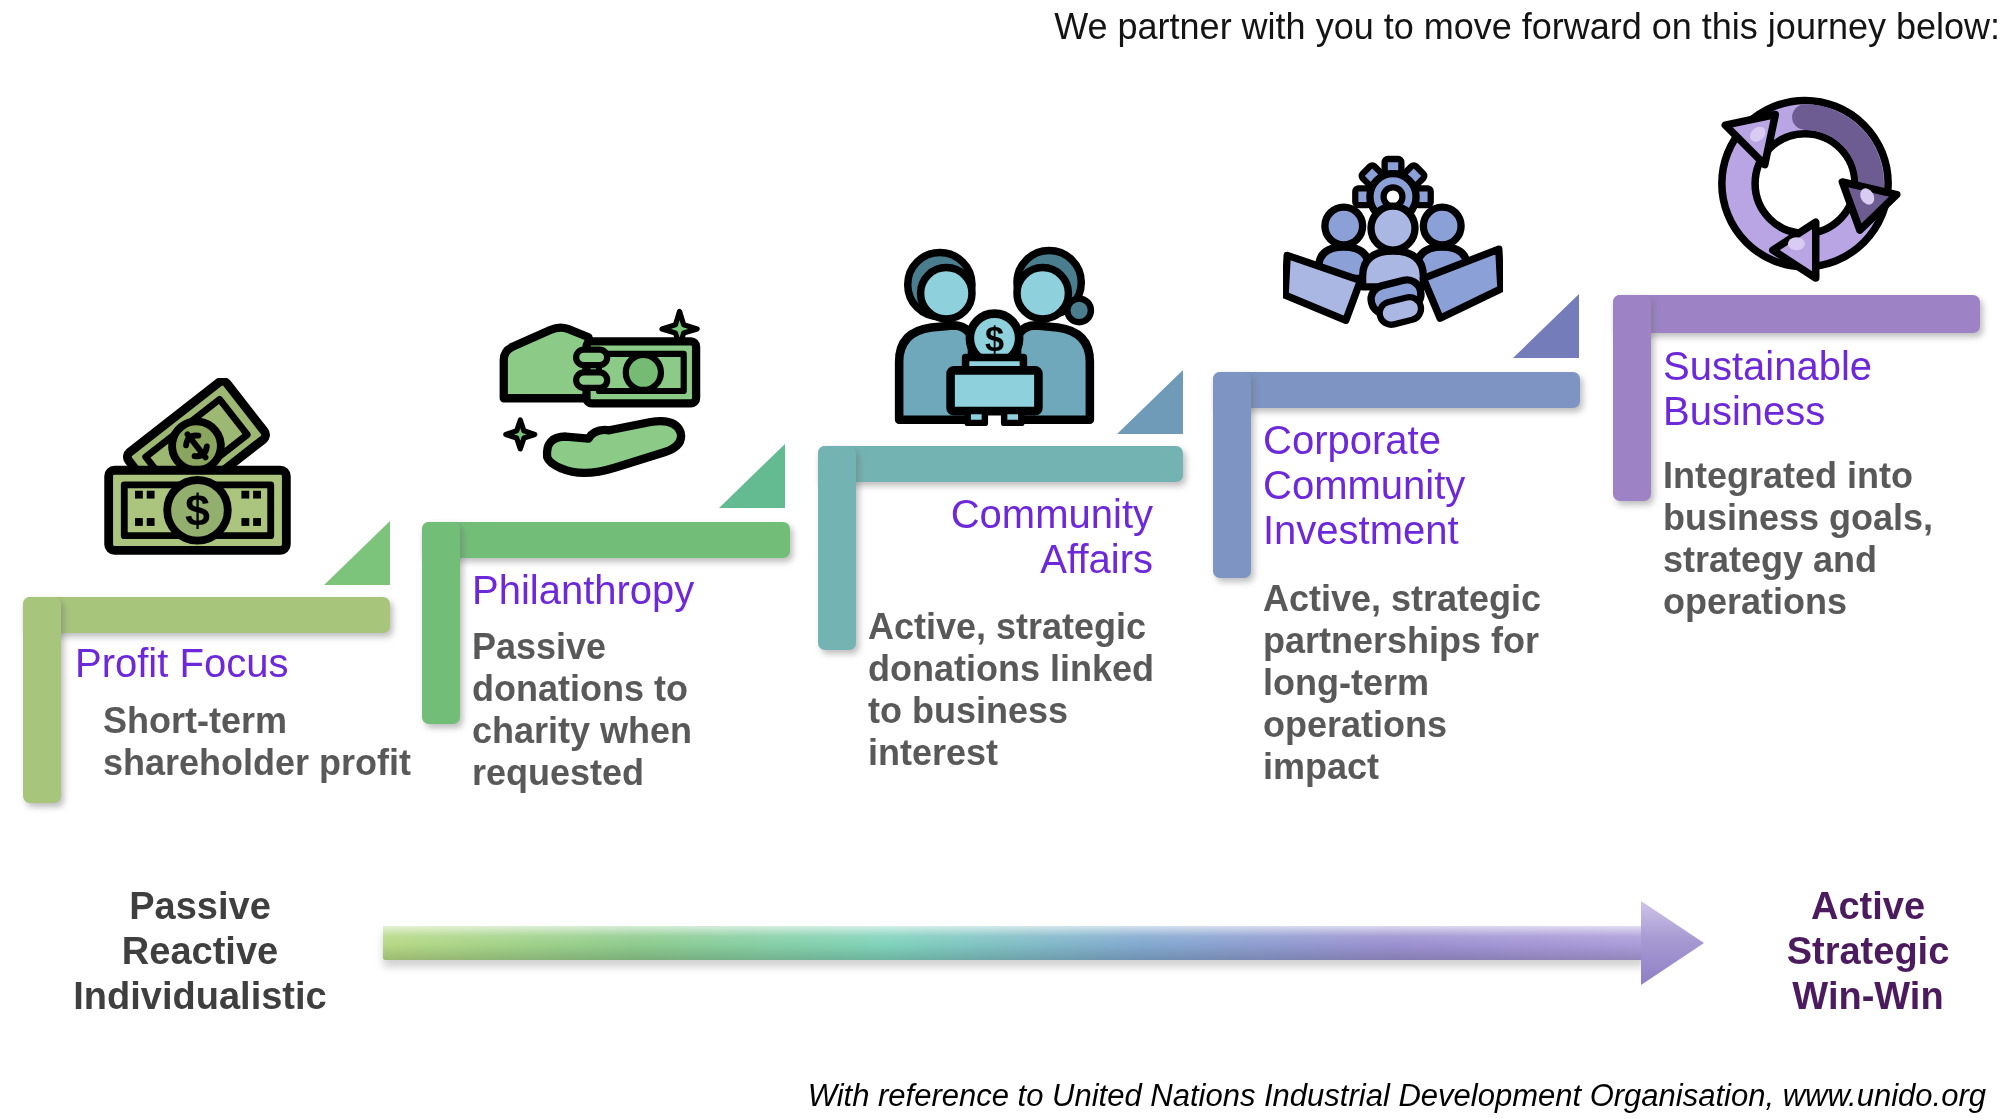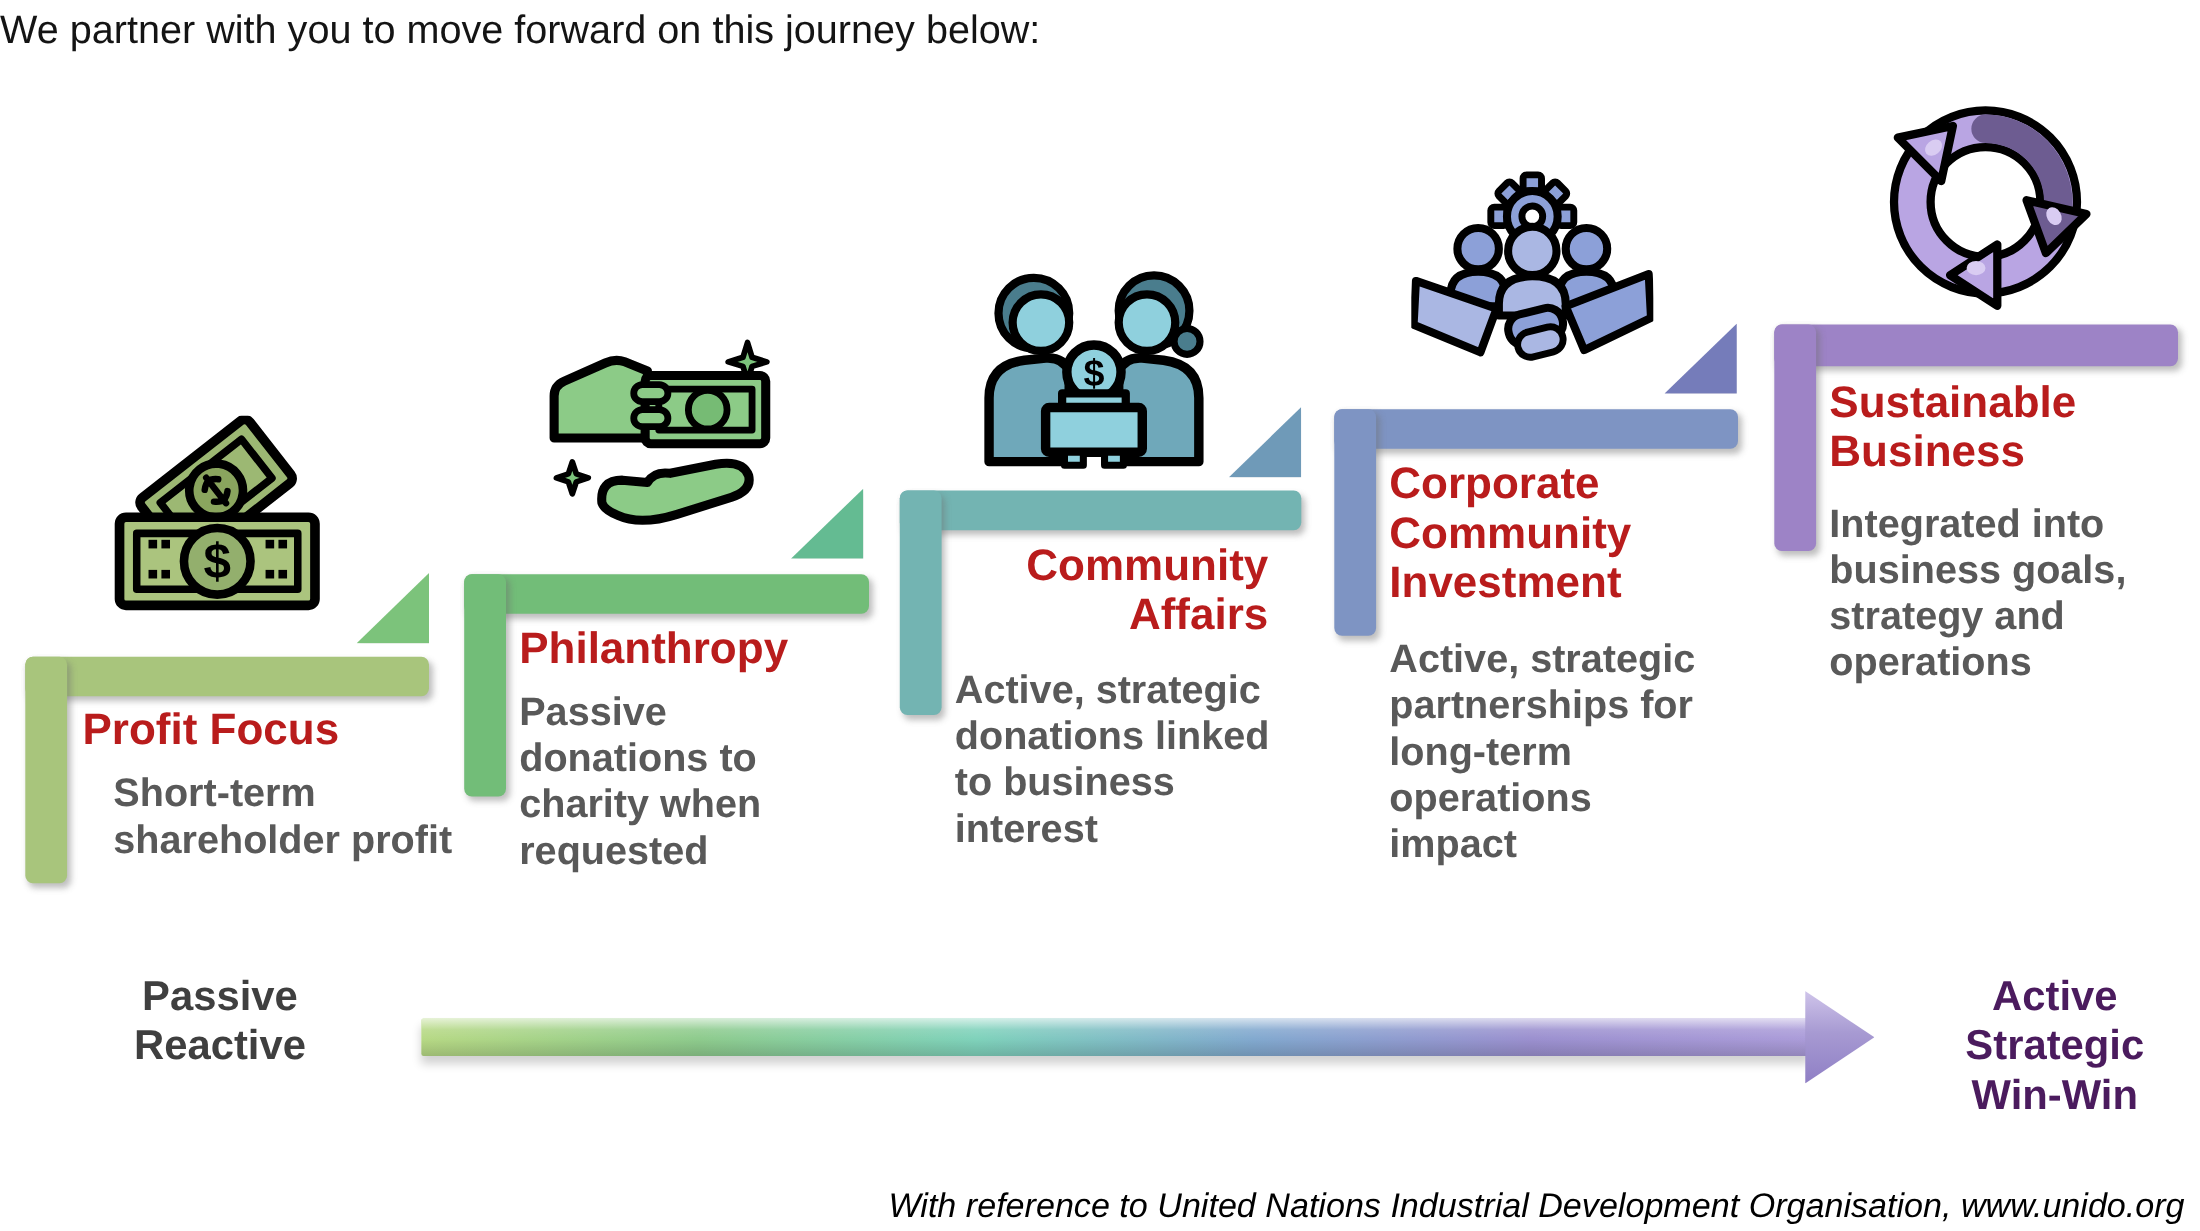--- a/index.html
+++ b/index.html
@@ -1,29 +1,29 @@
 <!DOCTYPE html>
 <html><head>
 <meta charset="utf-8">
 <style>
   html,body{margin:0;padding:0;background:#fff;}
   #slide{
     position:relative;width:2000px;height:1119px;background:#ffffff;overflow:hidden;
     font-family:"Liberation Sans", sans-serif;
   }
   .heading{
-    position:absolute;left:0;right:0;top:6px;text-align:left;
+    position:absolute;left:0;right:0;top:6px;text-align:right;
     font-size:36px;color:#141414;font-weight:400;
   }
   
   .bar,.arm{position:absolute;border-radius:7px;box-shadow:3px 4px 6px rgba(110,110,110,.45);}
   .tri{position:absolute;clip-path:polygon(100% 0,0 100%,100% 100%);
        filter:drop-shadow(3px 4px 3px rgba(110,110,110,.5));}
   .stage-title{
-    position:absolute;margin:0;font-size:40px;line-height:45px;font-weight:bold;color:#b91c1c;
+    position:absolute;margin:0;font-size:40px;line-height:45px;font-weight:normal;color:#6d28d9;
   }
   .stage-desc{
     position:absolute;margin:0;font-size:36px;line-height:42px;font-weight:700;color:#595959;
   }
   .icon{position:absolute;display:block;}
   .icon svg{width:100%;height:100%;display:block;}
 
   
   .s1 .bar{left:23px;top:597px;width:367px;height:36px;}
   .s1 .arm{left:23px;top:597px;width:38px;height:206px;}
@@ -224,20 +224,21 @@
     </span>
     <div class="bar" style="background: rgb(157, 131, 198);"></div>
     <div class="arm" style="background: rgb(157, 131, 198);"></div>
     <h2 class="stage-title">Sustainable Business</h2>
     <p class="stage-desc">Integrated into business goals, strategy and operations</p>
   </section>
 
   <div class="axis-label axis-left" style="color: rgb(63, 63, 63);">
     <div>Passive</div>
     <div>Reactive</div>
+    <div>Individualistic</div>
   </div>
 
   <div class="arrow-shaft" style="background: linear-gradient(90deg, rgb(183, 217, 133), rgb(142, 203, 141), rgb(127, 210, 187), rgb(130, 169, 207), rgb(155, 144, 207), rgb(171, 156, 217));">
     <div class="bevel"></div>
   </div>
   <div class="arrow-head" style="background: linear-gradient(rgb(207, 196, 234), rgb(167, 154, 210) 45%, rgb(143, 127, 197));"></div>
 
   <div class="axis-label axis-right" style="color: rgb(75, 27, 94);">
     <div>Active</div>
     <div>Strategic</div>

